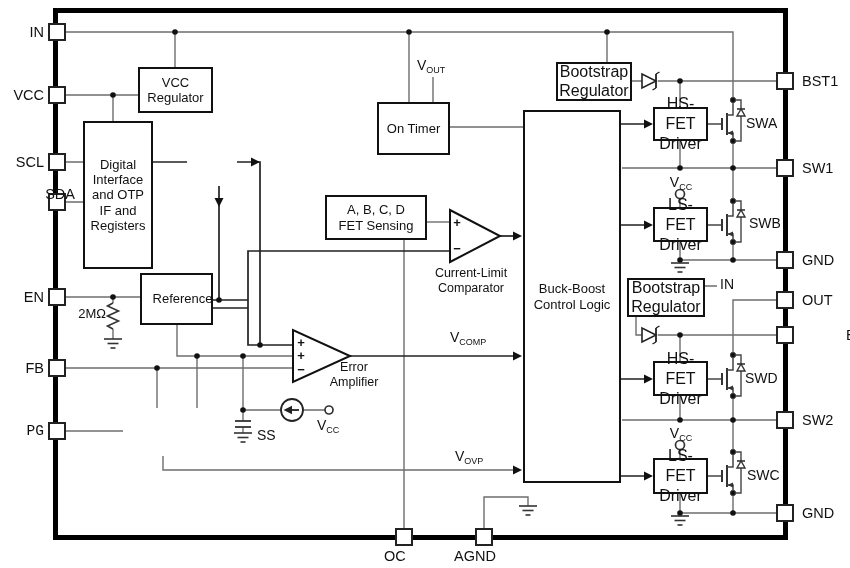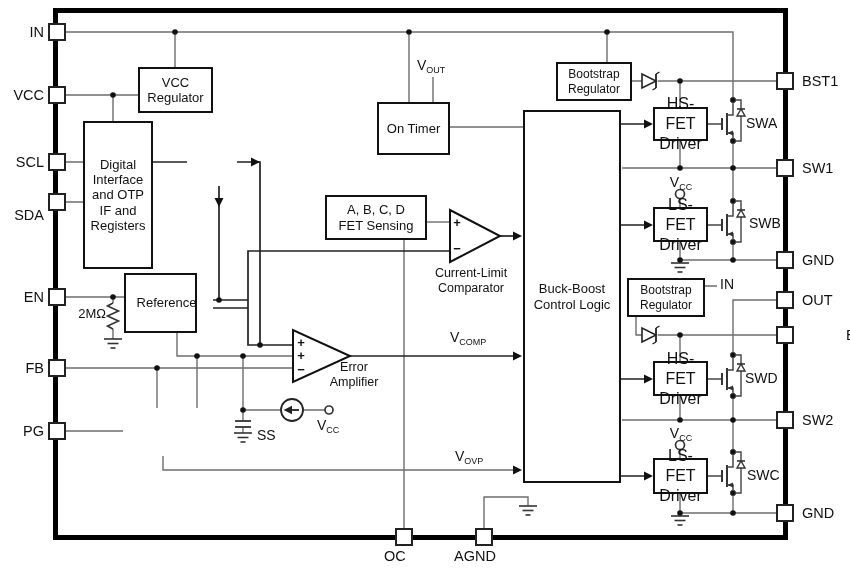--- a/index.html
+++ b/index.html
@@ -8,21 +8,21 @@
   .abs{position:absolute;}
   .chip-border{border:5px solid #000;box-sizing:border-box;background:transparent;}
   .pin{width:18px;height:18px;border:2px solid #222;background:#fff;box-sizing:border-box;}
   .plabel{font-size:14.5px;line-height:18px;white-space:nowrap;}
   .pl-left{width:44px;text-align:right;}
   .pl-bottom{text-align:left;}
   .block{border:2px solid #111;background:#fff;box-sizing:border-box;
          display:flex;align-items:center;justify-content:center;
          text-align:center;white-space:pre-line;font-size:13px;line-height:1.18;}
   .blk-sm{font-size:16px;line-height:1.25;}
-  .blk-bs{font-size:12px;}
+  .blk-bs{font-size:16px;}
   .freelabel{white-space:pre-line;text-align:center;font-size:12.5px;line-height:1.18;}
   .netlabel{font-size:14px;white-space:nowrap;}
   .netlabel .sub{font-size:9px;position:relative;top:3px;letter-spacing:0;}
   .sign{font-size:13px;font-weight:bold;width:12px;text-align:center;line-height:13px;}
   svg{position:absolute;left:0;top:0;}
 </style>
 </head>
 <body>
 
 <div id="canvas">
@@ -177,21 +177,21 @@
     </g>
   </svg>
 
   <div class="abs block" style="left:138px;top:67px;width:75px;height:46px;">VCC
 Regulator</div>
   <div class="abs block" style="left:83px;top:121px;width:70px;height:148px;">Digital
 Interface
 and OTP
 IF and
 Registers</div>
-  <div class="abs block" style="left:124px;top:273px;width:73px;height:60px;padding-left:12px;">Reference</div>
+  <div class="abs block" style="left:140px;top:273px;width:73px;height:52px;padding-left:12px;">Reference</div>
   <div class="abs block" style="left:377px;top:102px;width:73px;height:53px;">On Timer</div>
   <div class="abs block" style="left:325px;top:195px;width:102px;height:45px;">A, B, C, D
 FET Sensing</div>
   <div class="abs block" style="left:523px;top:110px;width:98px;height:373px;">Buck-Boost
 Control Logic</div>
   <div class="abs block blk-bs" style="left:556px;top:62px;width:76px;height:39px;">Bootstrap
 Regulator</div>
   <div class="abs block blk-bs" style="left:627px;top:278px;width:78px;height:39px;">Bootstrap
 Regulator</div>
   <div class="abs block blk-sm" style="left:653px;top:107px;width:55px;height:34px;">HS-FET
@@ -216,24 +216,24 @@
   <div class="abs pin" style="left:776px;top:291px;"></div>
   <div class="abs pin" style="left:776px;top:326px;"></div>
   <div class="abs pin" style="left:776px;top:411px;"></div>
   <div class="abs pin" style="left:776px;top:504px;"></div>
   <div class="abs pin" style="left:395px;top:528px;"></div>
   <div class="abs pin" style="left:475px;top:528px;"></div>
 
   <div class="abs plabel pl-left" style="left:0;top:23px;">IN</div>
   <div class="abs plabel pl-left" style="left:0;top:86px;">VCC</div>
   <div class="abs plabel pl-left" style="left:0;top:153px;">SCL</div>
-  <div class="abs plabel pl-left" style="left:0;top:206px;">SDA</div>
+  <div class="abs plabel pl-left" style="left:0;top:185px;padding-left:31px;">SDA</div>
   <div class="abs plabel pl-left" style="left:0;top:288px;">EN</div>
   <div class="abs plabel pl-left" style="left:0;top:359px;">FB</div>
-  <div class="abs plabel pl-left" style="left:0;top:422px;">PG</div>
+  <div class="abs plabel pl-left" style="left:0;top:422px;font-family:Liberation Mono, monospace;">PG</div>
   <div class="abs plabel" style="left:802px;top:72px;">BST1</div>
   <div class="abs plabel" style="left:802px;top:159px;">SW1</div>
   <div class="abs plabel" style="left:802px;top:251px;">GND</div>
   <div class="abs plabel" style="left:802px;top:291px;">OUT</div>
   <div class="abs plabel" style="left:846px;top:326px;">BST2</div>
   <div class="abs plabel" style="left:802px;top:411px;">SW2</div>
   <div class="abs plabel" style="left:802px;top:504px;">GND</div>
   <div class="abs plabel pl-bottom" style="left:384px;top:547px;width:40px;">OC</div>
   <div class="abs plabel pl-bottom" style="left:454px;top:547px;width:60px;">AGND</div>
 

